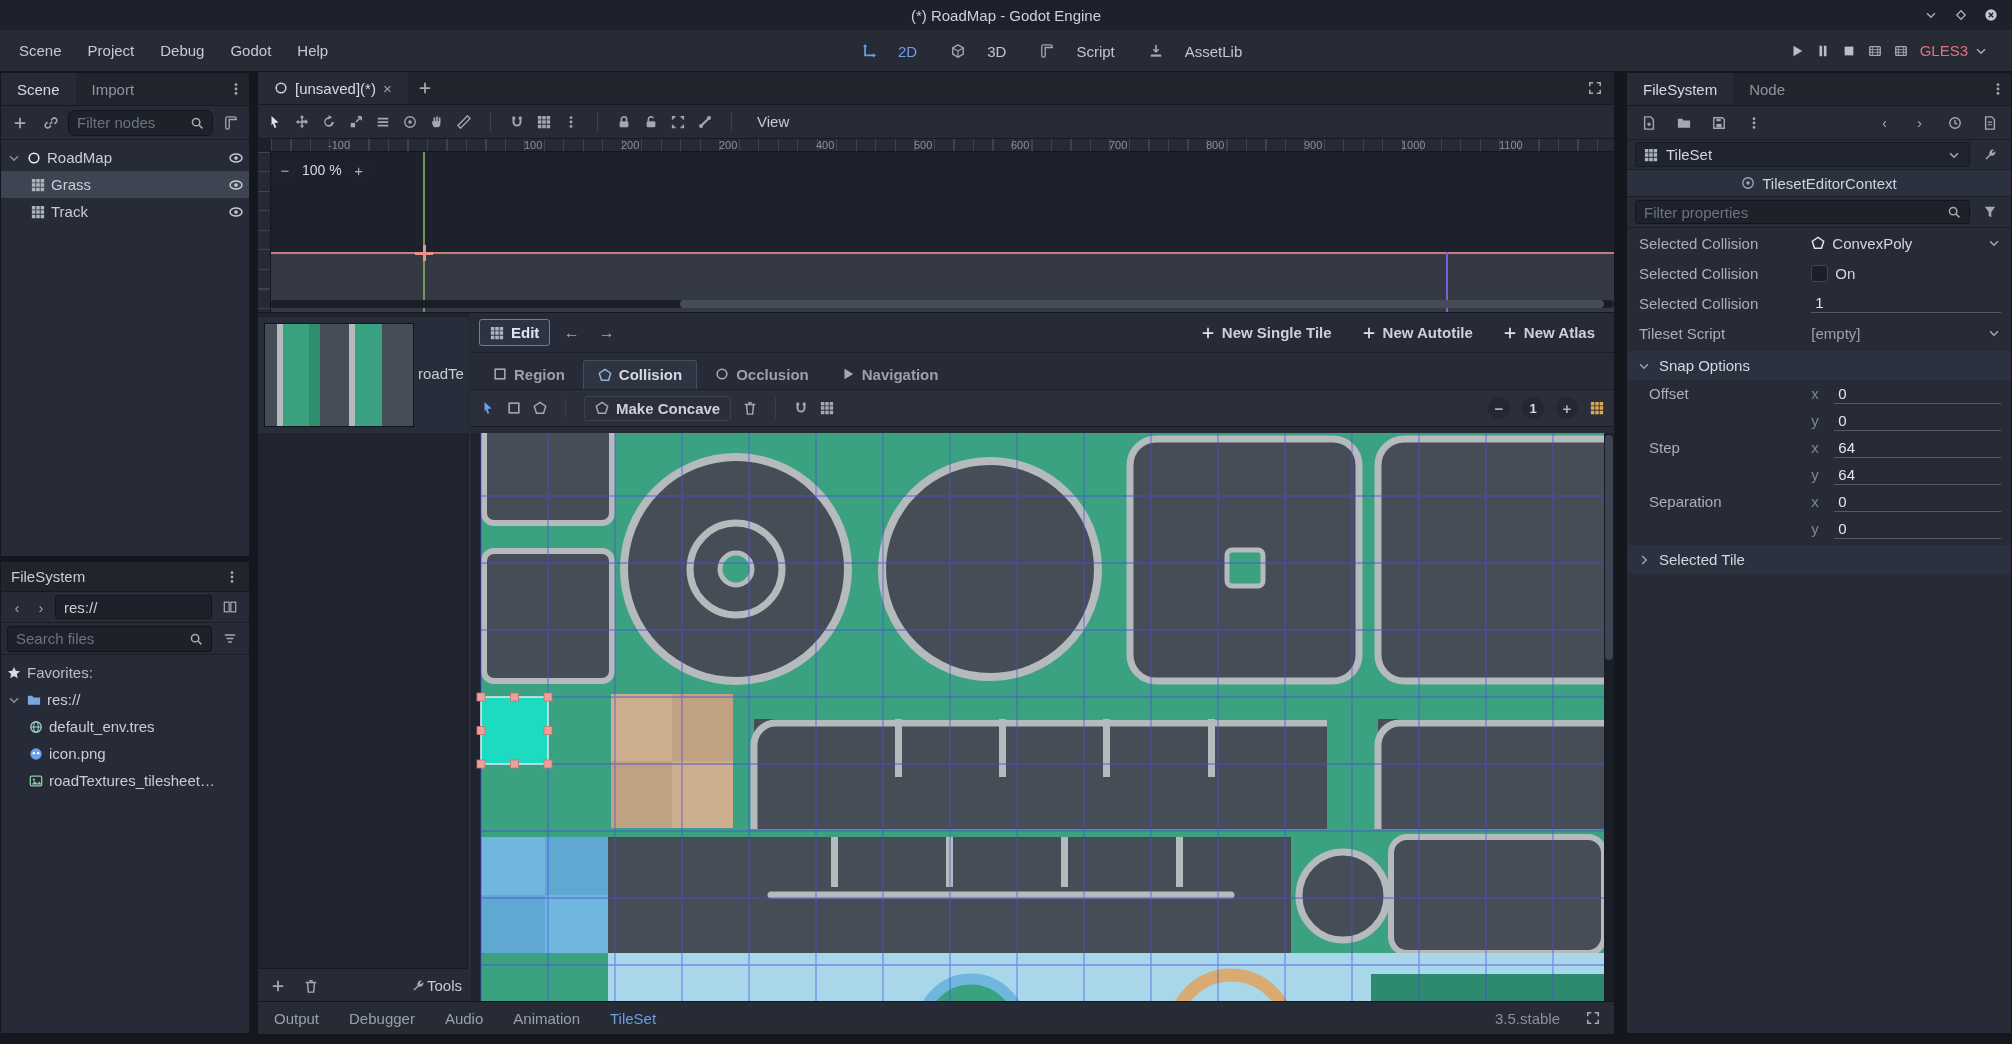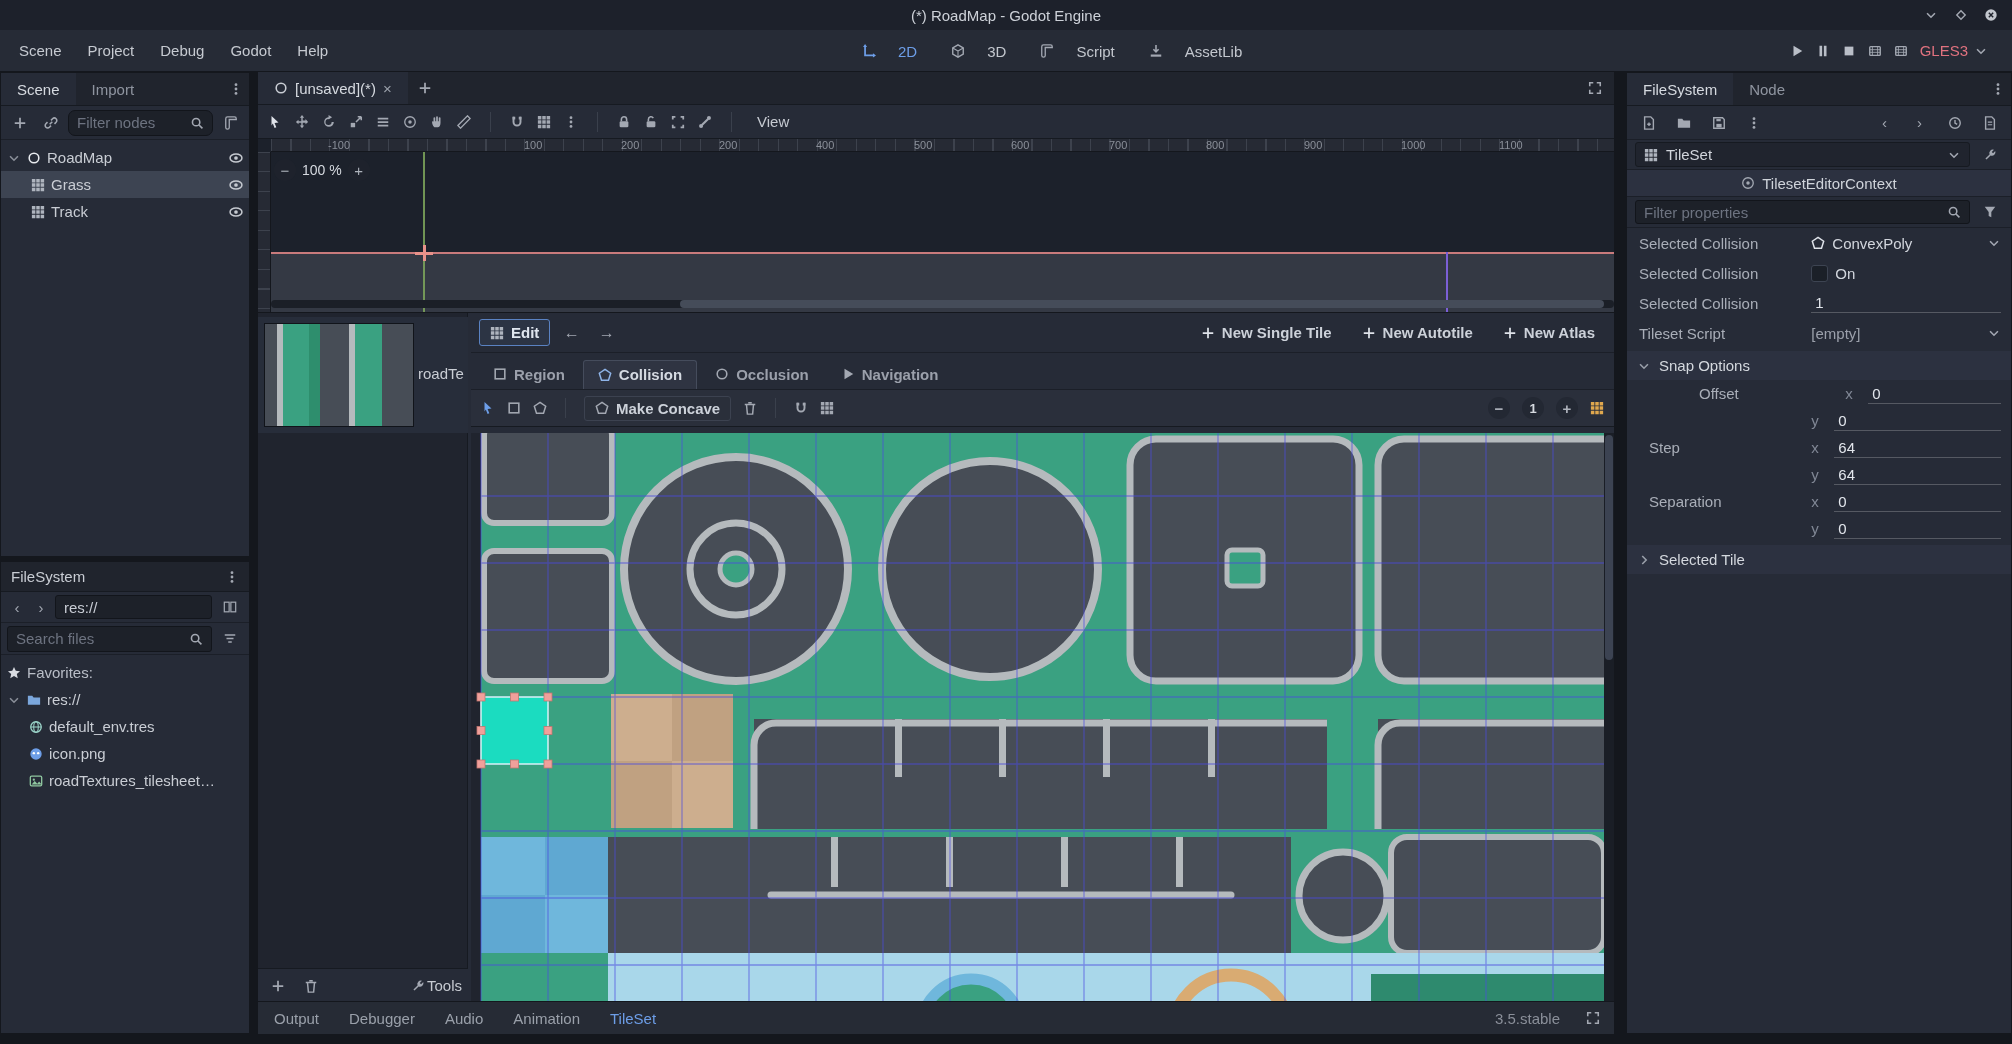--- a/index.html
+++ b/index.html
@@ -1043,21 +1043,21 @@
 
     <div class="section">
       <span class="icon" style="color:#9aa0aa;">
           <svg class="ic14">
             <use href="#s-chevd"></use>
           </svg>
         </span>
       <span>Snap Options</span>
     </div>
     <div class="prow" style="min-height:27px;">
-      <span class="plabel" style="padding-left:38px;margin-left:34px;">Offset</span>
+      <span class="plabel" style="padding-left:22px;">Offset</span>
       <div class="pval">
           <span class="xy">x</span>
           <span class="numfield">0</span>
         </div>
     </div>
     <div class="prow" style="min-height:27px;">
       <span class="plabel" style="padding-left:22px;"></span>
       <div class="pval">
           <span class="xy">y</span>
           <span class="numfield">0</span>

